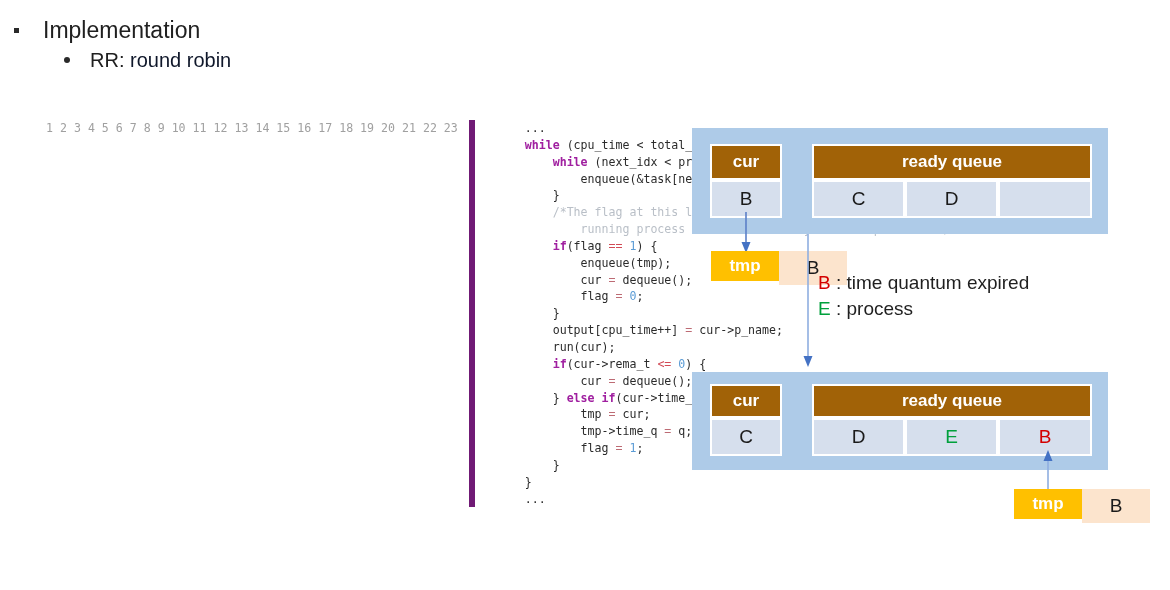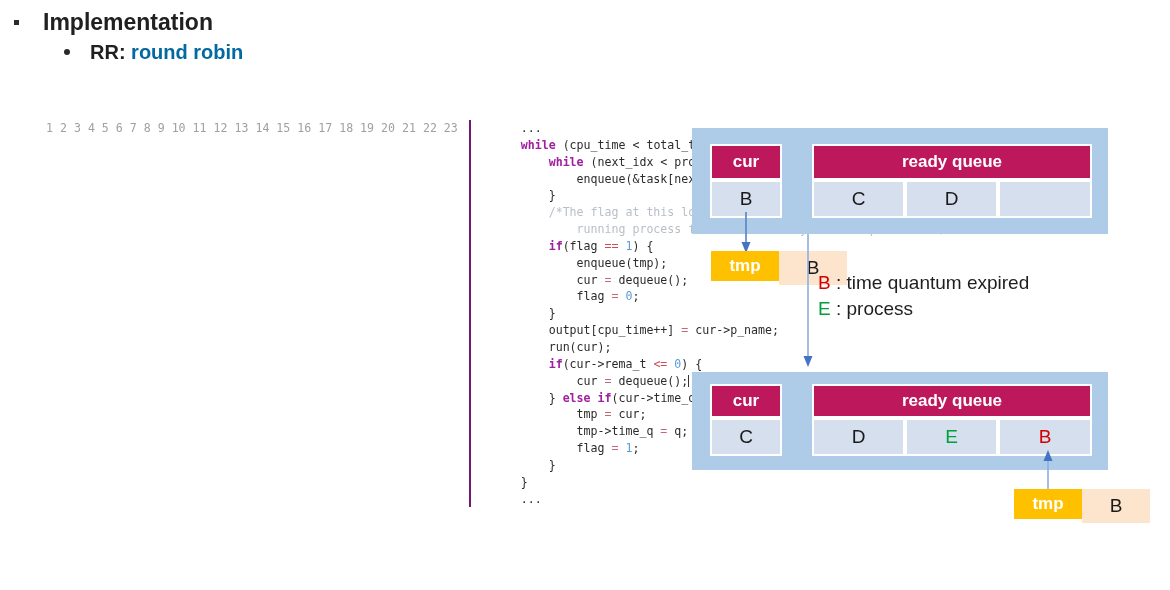--- a/index.html
+++ b/index.html
@@ -8,49 +8,49 @@
   }
   body {
     width: 1170px; height: 590px;
     position: relative;
     overflow: hidden;
     font-family: "Liberation Sans", sans-serif;
     -webkit-font-smoothing: antialiased;
   }
 
   
-  #bullets { position: absolute; left: 0; top: 4px; font-weight: bold; }
+  #bullets { position: absolute; left: 0; top: 12px; }
   .bullet-row { display: flex; align-items: baseline; }
   .b1 { margin-left: 14px; margin-top: 6px; }
   .b2 { margin-left: 64px; margin-top: 6px; }
   .sq-marker {
     width: 5px; height: 5px; background: #2a2a2a;
     margin-right: 24px; flex: 0 0 auto; position: relative; top: -5px;
   }
   .dot-marker {
     width: 6px; height: 6px; background: #2a2a2a; border-radius: 50%;
     margin-right: 20px; flex: 0 0 auto; position: relative; top: -4px;
   }
   .b1-text { font-size: 23px; color: #202020; line-height: 1.1; }
   .b2-text { font-size: 20px; color: #202020; line-height: 1.1; }
-  .b2-text .muted { color: #0369a1; }
+  .b2-text .muted { color: #0f172a; }
 
   
   #code-block {
     position: absolute; left: 46px; top: 120px;
     display: flex;
     font-family: "DejaVu Sans Mono", "Liberation Mono", monospace;
     font-size: 11.6px;
     line-height: 16.85px;
   }
   #gutter {
     text-align: right;
     color: #a0a0a0;
     padding-right: 11px;
-    border-right: 2px solid #701a75;
+    border-right: 6px solid #701a75;
     min-width: 26px;
     user-select: none;
   }
   #code-text {
     padding-left: 22px;
     white-space: pre;
     color: #2b2b2b;
   }
   .kw  { color: #a020a0; font-weight: bold; }      
   .op  { color: #d14a55; }      
@@ -65,21 +65,21 @@
   
   #diagram { position: absolute; left: 0; top: 0; width: 1170px; height: 590px; }
 
   .panel {
     position: absolute;
     background: #aecbe8;
   }
   .tbl { position: absolute; display: flex; }
   .grp { display: flex; flex-direction: column; }
   .hdr {
-    background: #be185d; color: #ffffff;
+    background: #a16207; color: #ffffff;
     font-weight: bold; font-size: 17px;
     text-align: center;
     display: flex; align-items: center; justify-content: center;
     border: 2px solid #ffffff;
     box-sizing: border-box;
   }
   .cells { display: flex; }
   .cell {
     background: #d6dfed;
     font-size: 19px; color: #1a1a1a;

